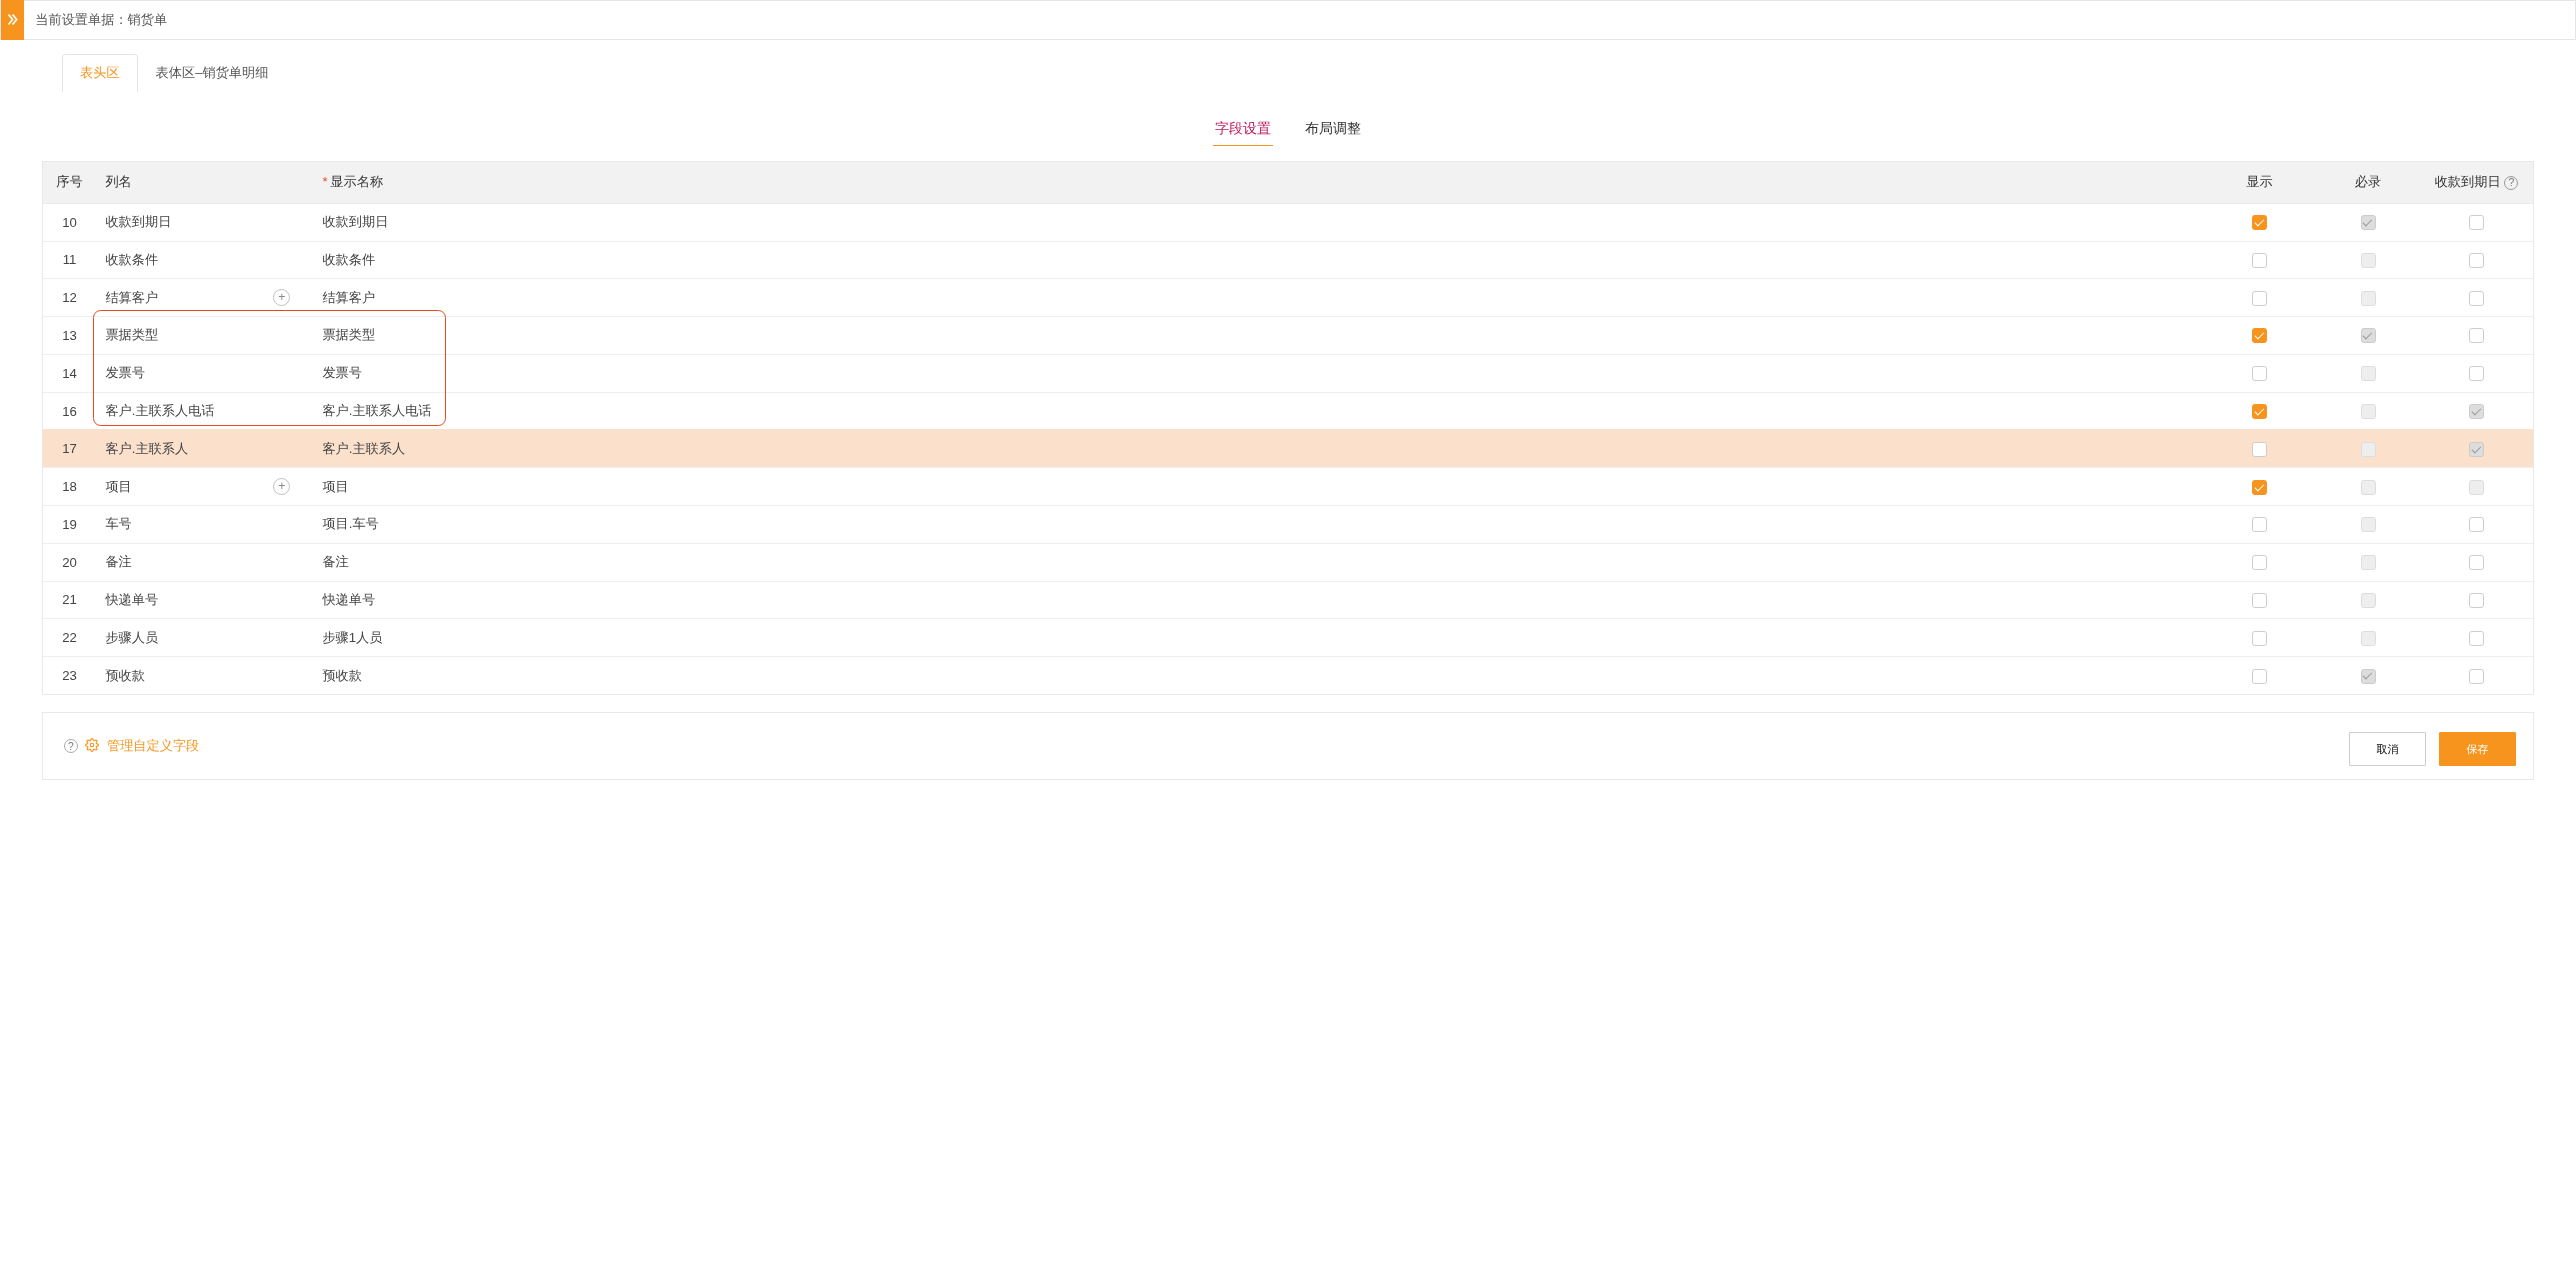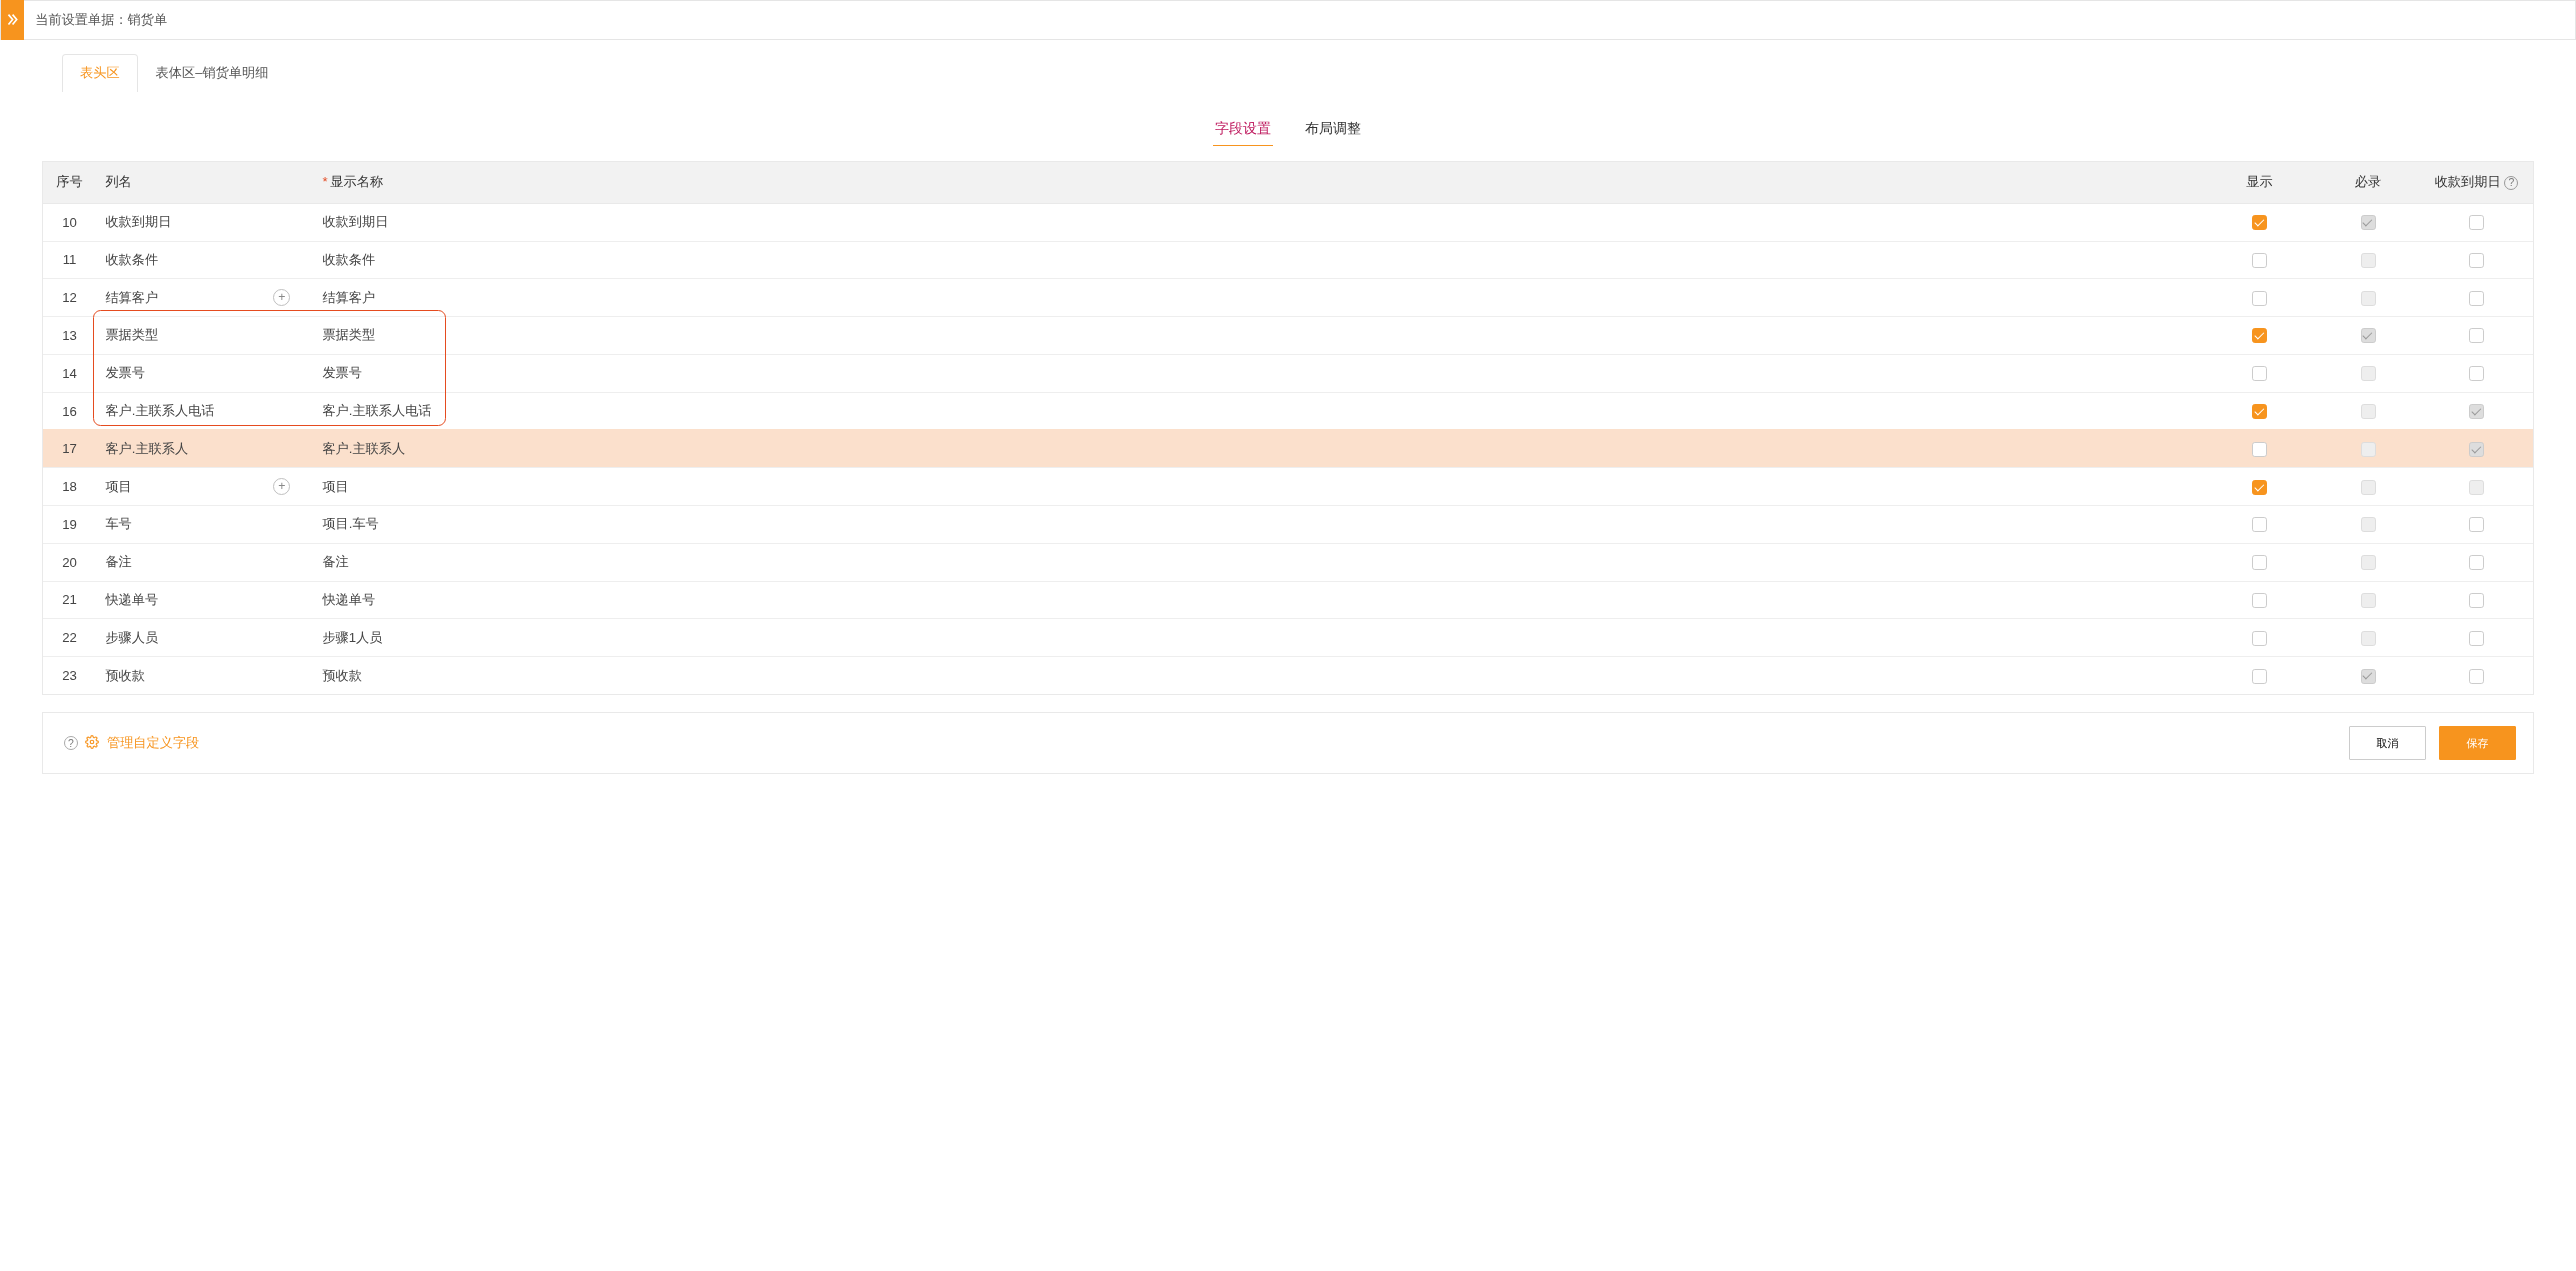--- a/index.html
+++ b/index.html
@@ -46,21 +46,21 @@
 .help-icon { display:inline-flex; width:14px; height:14px; border:0.9px solid #999; border-radius:50%; align-items:center; justify-content:center; font-size:10.4px; color:#777; margin-left:3.8px; }
 
 .red-box { position:absolute; border:1.9px solid #e54b1f; border-radius:7.6px; pointer-events:none; }
 
 .footer { position:relative; margin:17px 42px 0 42px; border:0.9px solid #e9e9e9; padding:13.2px 17px; display:flex; align-items:center; justify-content:space-between; }
 .footer-left { display:flex; align-items:center; gap:7.6px; color:#f7941e; }
 .footer-left .q { color:#777; border:0.9px solid #aaa; }
 .footer-left .gear { color:#f7941e; }
 .footer-link { color:#f7941e; cursor:pointer; }
 .btn { padding:8.5px 26.5px; border-radius:1px; font-size:11px; cursor:pointer; border:0.9px solid #ccc; background:#fff; margin-left:9.4px;font-family:Liberation Serif, serif; }
-.btn-primary { background:#f7941e; border-color:#f7941e; color:#fff; }
+.btn-primary { background:#f7941e; border-color:#f7941e; color:#fff;margin-top:6px; }
 
 .name-cell { position:relative; }
 </style>
 </head>
 <body>
 
 <div class="top-bar">
   <div class="expand-btn">
     <svg viewBox="0 0 16 16">
         <path d="M3 2l5 6-5 6" stroke="#fff" stroke-width="2" fill="none"></path>

